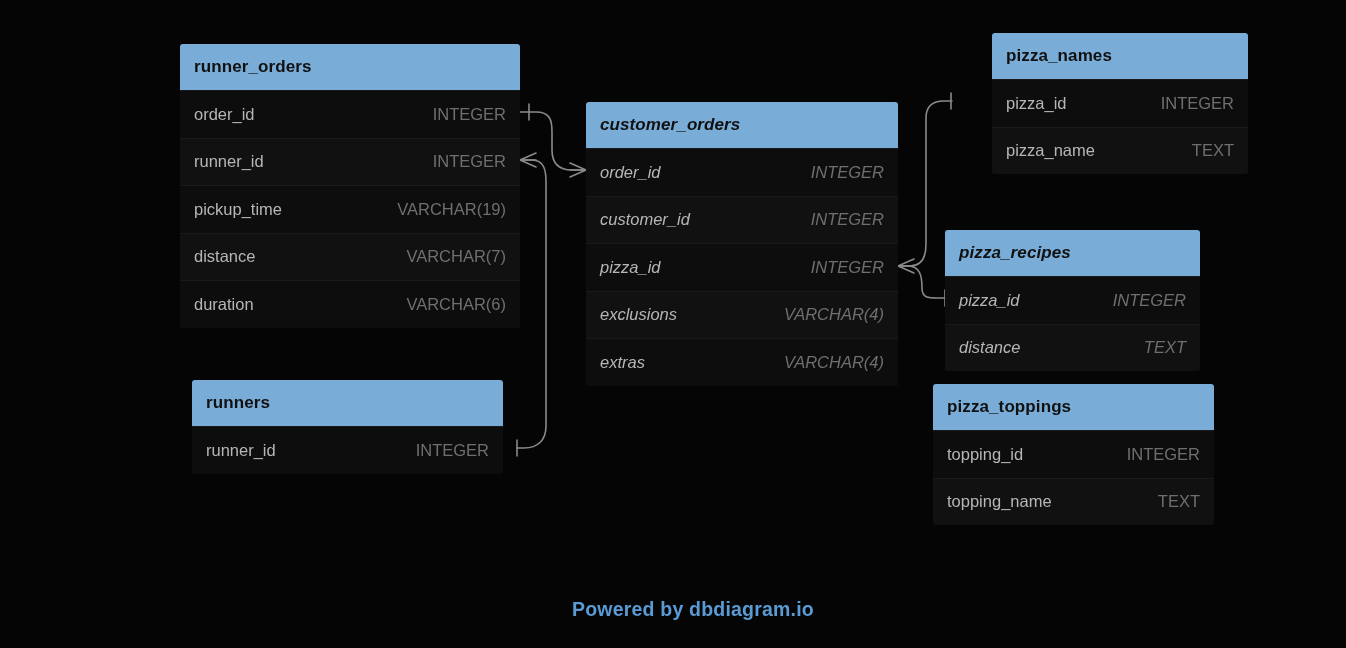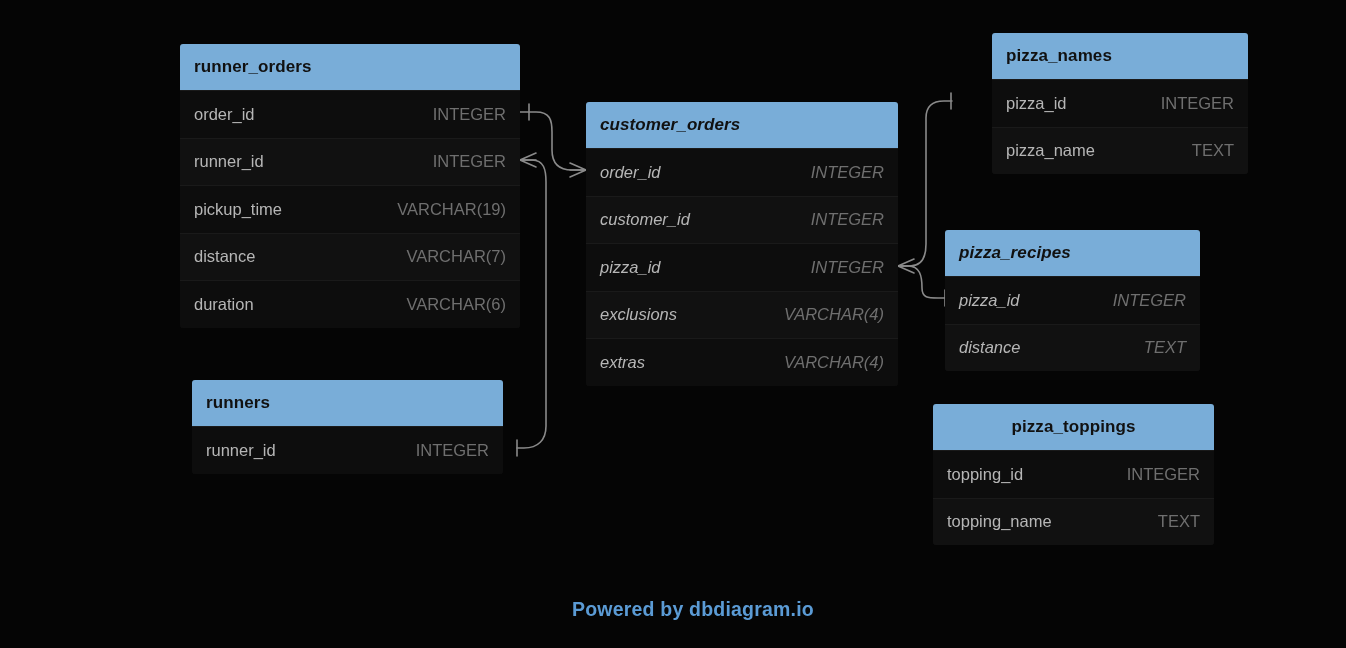--- a/index.html
+++ b/index.html
@@ -181,21 +181,21 @@
         <div class="table-header">pizza_recipes</div>
         <div class="field-row">
           <span class="field-name">pizza_id</span>
           <span class="field-type">INTEGER</span>
         </div>
         <div class="field-row">
           <span class="field-name">distance</span>
           <span class="field-type">TEXT</span>
         </div>
       </div>
-      <div class="table-node" style="left: 913px; top: 404px; width: 281px; text-align: center;">
+      <div class="table-node" style="left: 913px; top: 384px; width: 281px;">
         <div class="table-header">pizza_toppings</div>
         <div class="field-row">
           <span class="field-name">topping_id</span>
           <span class="field-type">INTEGER</span>
         </div>
         <div class="field-row">
           <span class="field-name">topping_name</span>
           <span class="field-type">TEXT</span>
         </div>
       </div>

